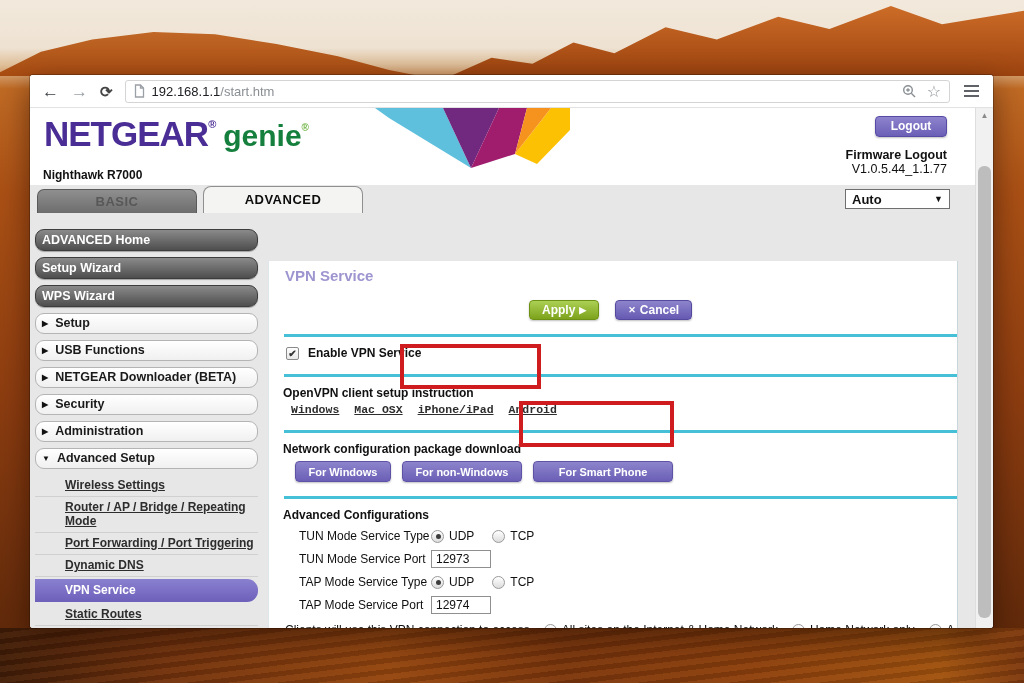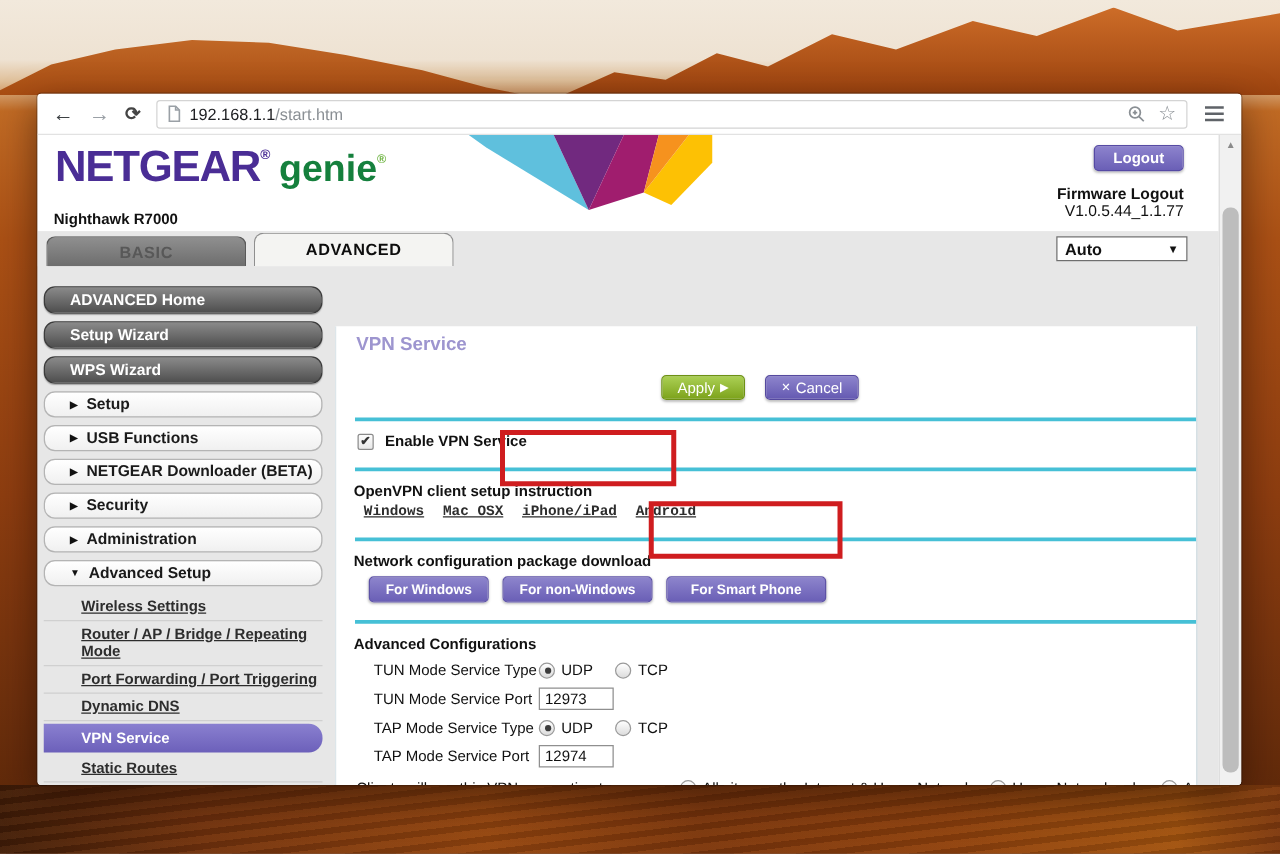--- a/index.html
+++ b/index.html
@@ -71,59 +71,59 @@
     background:linear-gradient(#8f8f8f,#6d6d6d); border:1px solid #5a5a5a; border-bottom:none; }
   .tab.advanced { height:27px; line-height:26px; color:#0d0d0d; border-radius:8px 8px 0 0;
     background:#f4f4f2; border:1px solid #8f8f8f; border-bottom:none; }
   .mode-select { position:absolute; right:25px; top:4px; width:105px; height:20px; background:#fff;
     border:1px solid #6f6f6f; display:flex; align-items:center; justify-content:space-between;
     padding:0 6px; font-size:13px; font-weight:600; color:#111; cursor:pointer; }
   .mode-caret { font-size:9px; color:#111; }
 
   
   .sidebar { position:absolute; top:121px; left:5px; width:223px; }
-  .side-btn { height:22px; line-height:21px; margin-bottom:6px; border-radius:9px; padding-left:20px;
+  .side-btn { height:22px; line-height:21px; margin-bottom:6px; border-radius:9px; padding-left:6px;
     font-size:12.5px; font-weight:700; cursor:pointer; }
   .side-btn.dark { background:linear-gradient(#8a8a8a,#4e4e4e); border:1px solid #3c3c3c; color:#fff;
     box-shadow:0 1px 1px rgba(0,0,0,.3); }
   .side-btn.lite { background:linear-gradient(#ffffff,#f0f0f0); border:1px solid #b4b4b4; color:#1a1a1a;
     display:flex; align-items:center; gap:7px; height:21px; }
   .marker { font-size:8px; color:#111; }
   .sub-list { margin-top:2px; }
   .sub-item { padding:3px 4px 4px 30px; font-size:12px; font-weight:700; color:#2d2d2d;
     text-decoration:underline; line-height:14px; border-bottom:1px solid #d0d0d0; cursor:pointer; }
   .sub-item.active { background:linear-gradient(#8a80d0,#6c60ba); color:#fff; text-decoration:none;
     border-bottom:none; border-radius:0 11px 11px 0; padding:4px 4px 5px 30px; margin:2px 0; }
 
   
   .panel { position:absolute; top:153px; left:238px; width:690px; bottom:0; background:#fff;
     border-left:1px solid #dde6ea; border-right:1px solid #c9d6dc; overflow:hidden; }
   .panel-title { margin:6px 0 0 16px; font-size:15px; font-weight:700; color:#9d95cf; }
   .action-row { margin:16px 0 0 260px; display:flex; gap:16px; }
-  .btn { height:20px; border-radius:4px; color:#fff; font-size:12px; font-weight:400;
+  .btn { height:20px; border-radius:4px; color:#fff; font-size:12px; font-weight:700;
     display:flex; align-items:center; justify-content:center; gap:4px; cursor:pointer; padding:0 12px;
     box-shadow:0 1px 2px rgba(0,0,0,.25); }
   .btn.apply { background:linear-gradient(#abd054,#7da31c); border:1px solid #6d9114; }
   .btn.cancel { background:linear-gradient(#8d84cc,#655ab2); border:1px solid #55499f; }
   .btn .mini { font-size:9px; }
   hr.teal { border:none; height:3px; background:#46c0d6; margin:14px 0 0 15px; width:673px; }
   .check-row { margin:9px 0 0 17px; display:flex; align-items:center; gap:9px;
     font-size:12px; font-weight:700; color:#111; }
   .cbox { width:13px; height:13px; border:1px solid #8a8a8a; border-radius:2px;
     background:linear-gradient(#fdfdfd,#e8e8e8); font-size:10px; line-height:11px; text-align:center;
     color:#333; cursor:pointer; }
   .sec-head { margin:9px 0 0 14px; font-size:12px; font-weight:700; color:#111; }
   .links-row { margin:3px 0 0 22px; display:flex; gap:15px; font-size:11.5px; font-weight:700;font-family:Liberation Mono, monospace; }
   .link { color:#2d2d2d; text-decoration:underline; cursor:pointer; }
   .pkg-row { margin:5px 0 0 26px; display:flex; gap:11px; }
   .pkg-btn { height:21px; border-radius:4px; background:linear-gradient(#8d84cc,#6a5fb6);
     border:1px solid #5d52a6; color:#fff; font-size:11px; font-weight:700;
     display:flex; align-items:center; justify-content:center; cursor:pointer;
     box-shadow:0 1px 2px rgba(0,0,0,.25); }
-  .pkg-w { width:96px; } .pkg-nw { width:120px; } .pkg-sp { width:128px; }
+  .pkg-w { width:96px; } .pkg-nw { width:120px; } .pkg-sp { width:140px; }
   .cfg-row { margin:5px 0 0 30px; font-size:12px; color:#111; display:flex; align-items:center; height:18px; }
   .flabel { display:inline-block; min-width:132px; }
   .radio { width:13px; height:13px; border:1px solid #9a9a9a; border-radius:50%;
     background:linear-gradient(#ffffff,#dcdcdc); display:inline-block; position:relative;
     margin:0 5px 0 0; cursor:pointer; flex:none; }
   .radio.sel::after { content:""; position:absolute; left:3.5px; top:3.5px; width:5px; height:5px;
     border-radius:50%; background:#3c3c3c; }
   .radio-gap { margin-left:18px; }
   .port-input { width:60px; height:18px; border:1px solid #8f8f8f; font-size:12px; padding:0 4px;
     font-family:"Liberation Sans",sans-serif; color:#111; }

